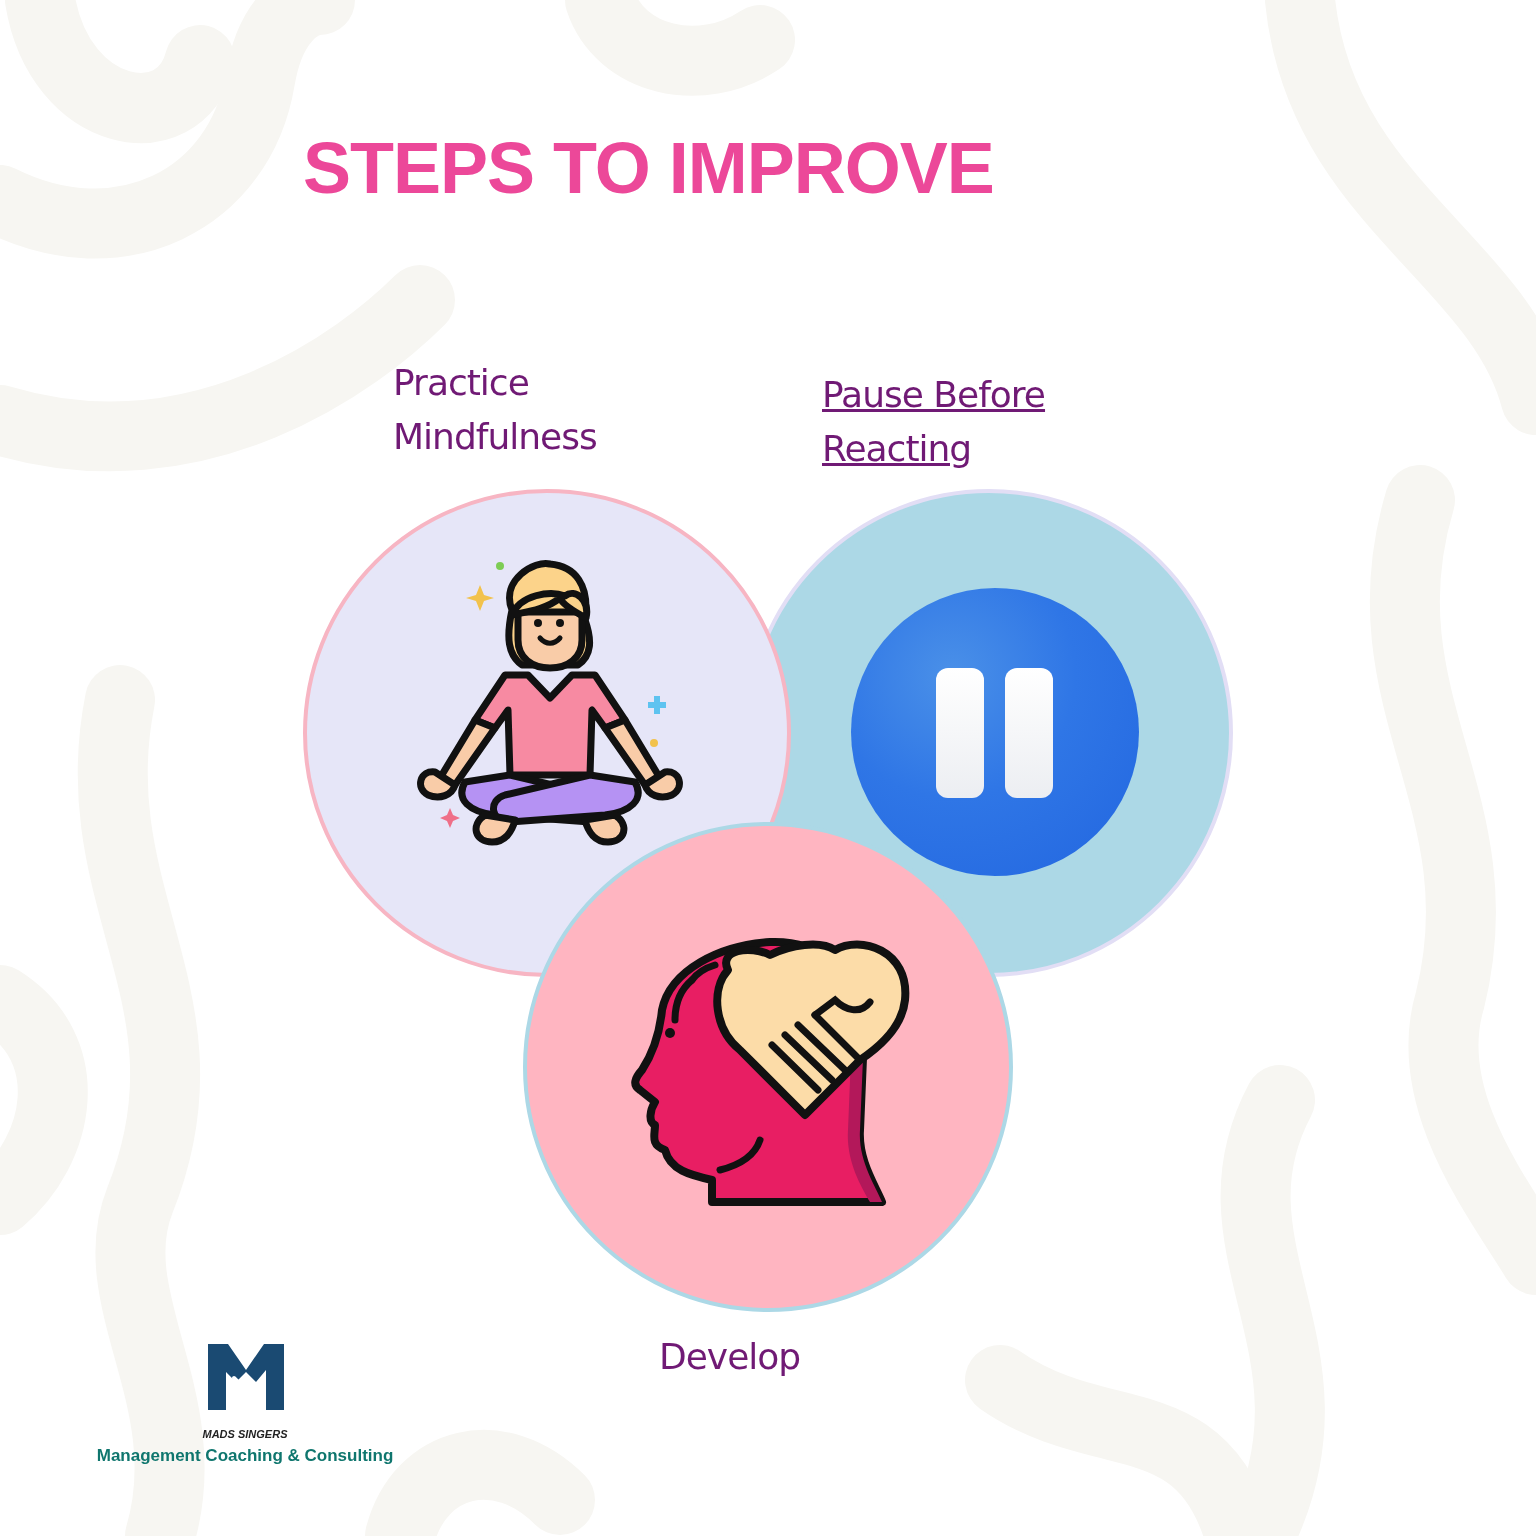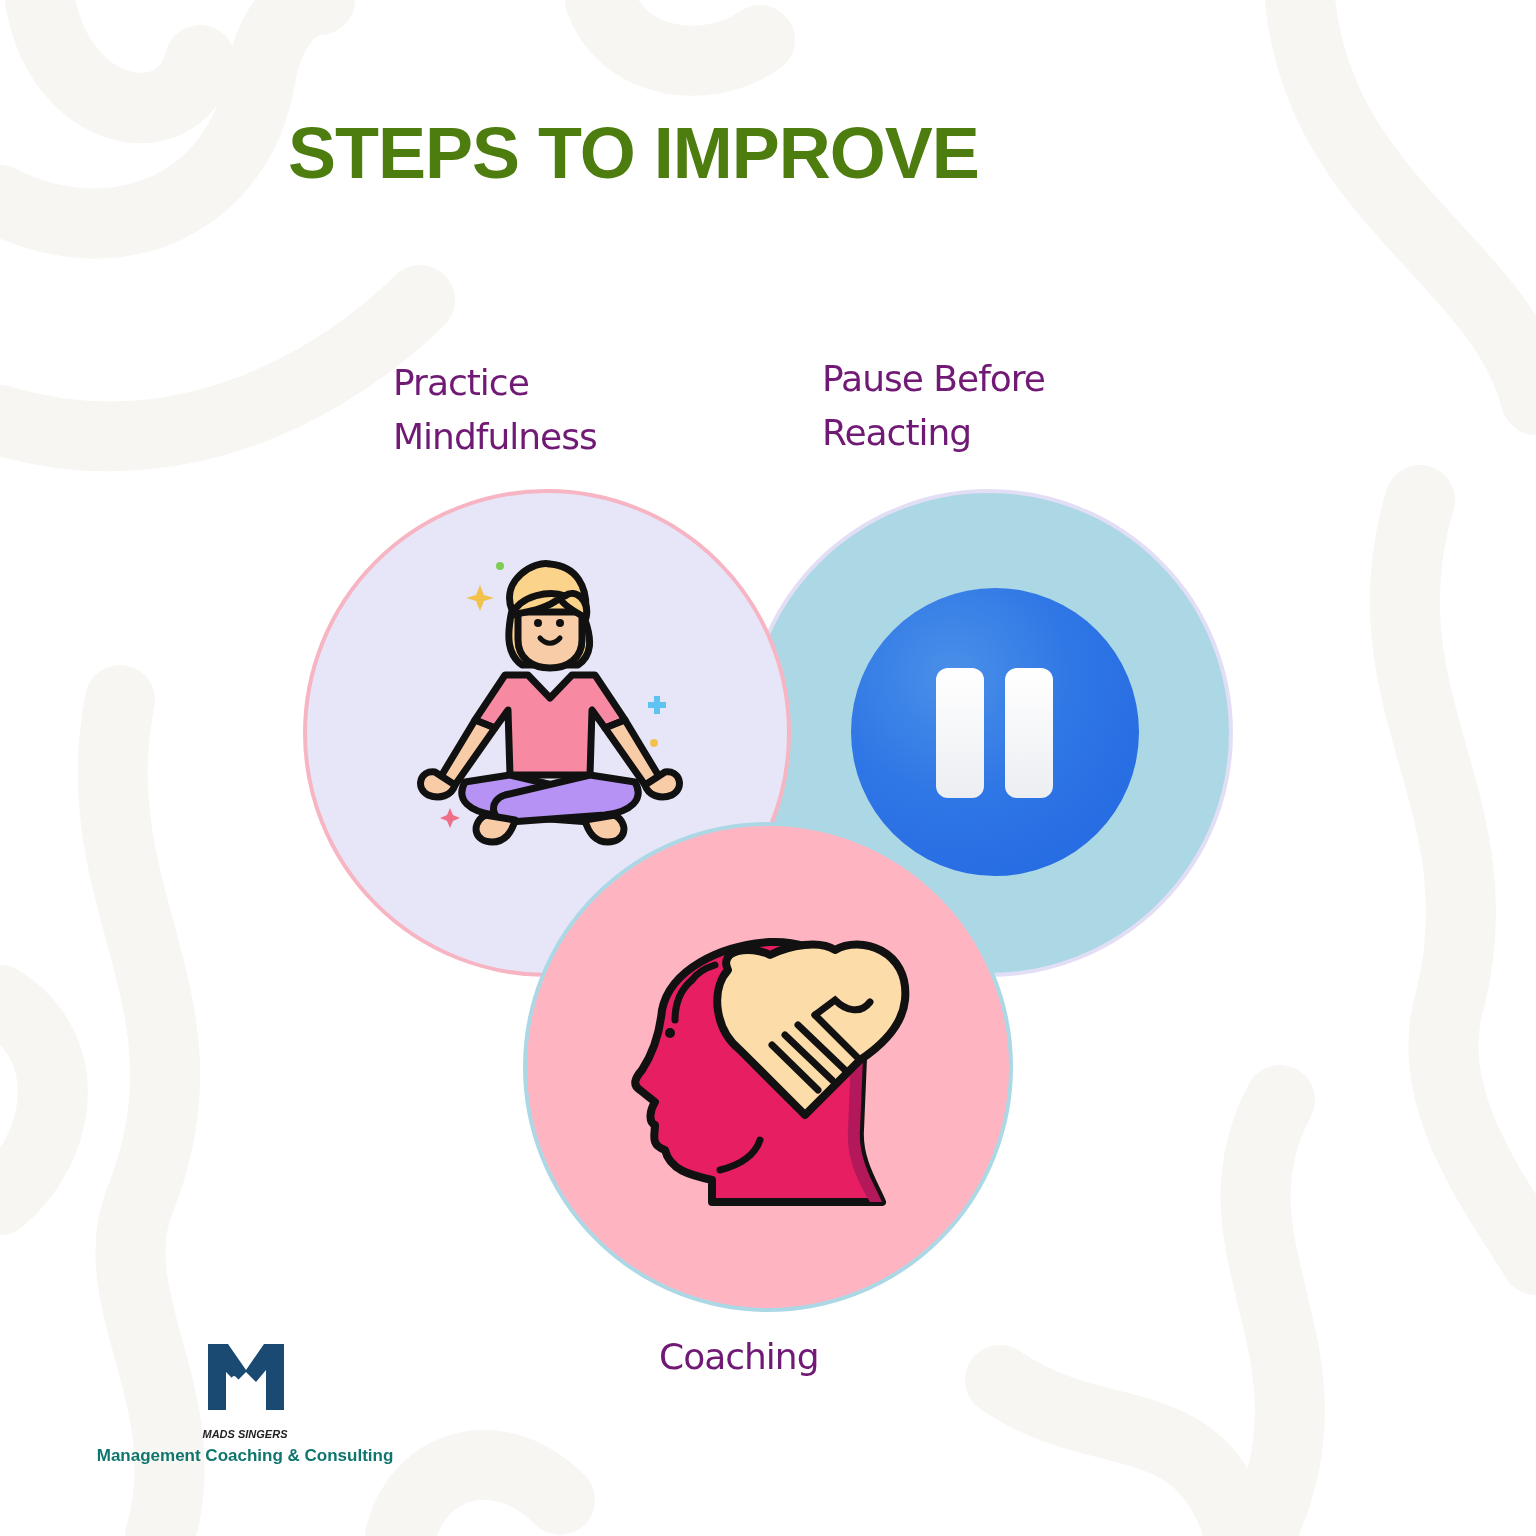--- a/index.html
+++ b/index.html
@@ -1,18 +1,18 @@
 <!DOCTYPE html>
 <html><head>
 <meta charset="utf-8">
 <style>
   html, body { margin:0; padding:0; }
   body { width:1536px; height:1536px; position:relative; overflow:hidden; background:#ffffff; font-family:"DejaVu Sans", sans-serif; }
   .bg { position:absolute; inset:0; }
-  .title { position:absolute; left:287px; top:112px; margin:1px; color:#4d7c0f; font-family:"Liberation Sans", sans-serif; font-weight:700; font-size:72px; line-height:80px; letter-spacing:-1px; transform:scaleX(1.0); transform-origin:left; }
+  .title { position:absolute; left:287px; top:112px; margin:16px; color:#ec4899; font-family:"Liberation Sans", sans-serif; font-weight:700; font-size:72px; line-height:80px; letter-spacing:-1px; transform:scaleX(1.0); transform-origin:left; }
   .title div { white-space:nowrap; }
   .label { position:absolute; color:#701a75; font-family:"DejaVu Sans", sans-serif; font-weight:400; font-size:36px; line-height:54px; letter-spacing:-1px; }
   .label div { white-space:nowrap; }
   .circle { position:absolute; border-radius:50%; box-sizing:border-box; }
   .c-left { left:303px; top:489px; width:488px; height:488px; background:#e6e6f8; border:4px solid #f7b5c3; }
   .c-right { left:745px; top:489px; width:488px; height:488px; background:#acd8e6; border:4px solid #e2def5; }
   .c-bottom { left:523px; top:822px; width:490px; height:490px; background:#ffb5c1; border:4px solid #acd8e6; }
   .pause-btn { position:absolute; left:851px; top:588px; width:288px; height:288px; border-radius:50%; background:radial-gradient(circle at 35% 30%, #4a90e8 0%, #2f76e6 45%, #2266e0 100%); }
   .bar { position:absolute; top:80px; width:48px; height:130px; border-radius:12px; background:linear-gradient(#ffffff, #eceef2); }
   .bar.l { left:85px; } .bar.r { left:154px; }
@@ -42,21 +42,21 @@
 
 <h1 class="title">
   <div>STEPS TO IMPROVE</div>
 </h1>
 
 <div class="label" style="left:393px; top:356px;">
   <div>Practice</div>
   <div>Mindfulness</div>
 </div>
 
-<div class="label" style="left:822px; top:352px;">
+<div class="label" style="left:822px; top:368px;text-decoration:underline;">
   <div>Pause Before</div>
   <div>Reacting</div>
 </div>
 
 <div class="circle c-right"></div>
 
 <div class="circle c-left"></div>
 
 <div class="pause-btn">
   <div class="bar l"></div>
@@ -110,21 +110,21 @@
     <path d="M195 85 L 238 128"></path>
     <path d="M195 85 L 215 70 C 225 80, 240 85, 250 72"></path>
     <path d="M72 50 C 60 60, 55 75, 55 90"></path>
     <path d="M95 35 C 85 38, 78 42, 72 50"></path>
     <path d="M140 210 C 135 225, 120 235, 100 240"></path>
   </g>
   <circle cx="50" cy="103" r="5" fill="#111"></circle>
 </svg>
 
 <div class="label" style="left:659px; top:1330px;">
-  <div>Coaching</div>
+  <div>Develop</div>
 </div>
 
 <div class="logo">
   <svg style="position:absolute; left:126px; top:2px;" width="80" height="70" viewBox="0 0 80 70">
     <path d="M2 2 L22 2 L40 28 L58 2 L78 2 L78 68 L60 68 L60 28 L50 40 L40 30 L30 40 L20 30 L20 68 L2 68 Z" fill="#1a4a72"></path>
     <path d="M28 36 L38 46 M24 42 L34 52" stroke="#ffffff" stroke-width="4" stroke-linecap="round"></path>
   </svg>
   <div class="logo-name">MADS SINGERS</div>
   <div class="logo-sub">Management Coaching &amp; Consulting</div>
 </div>

